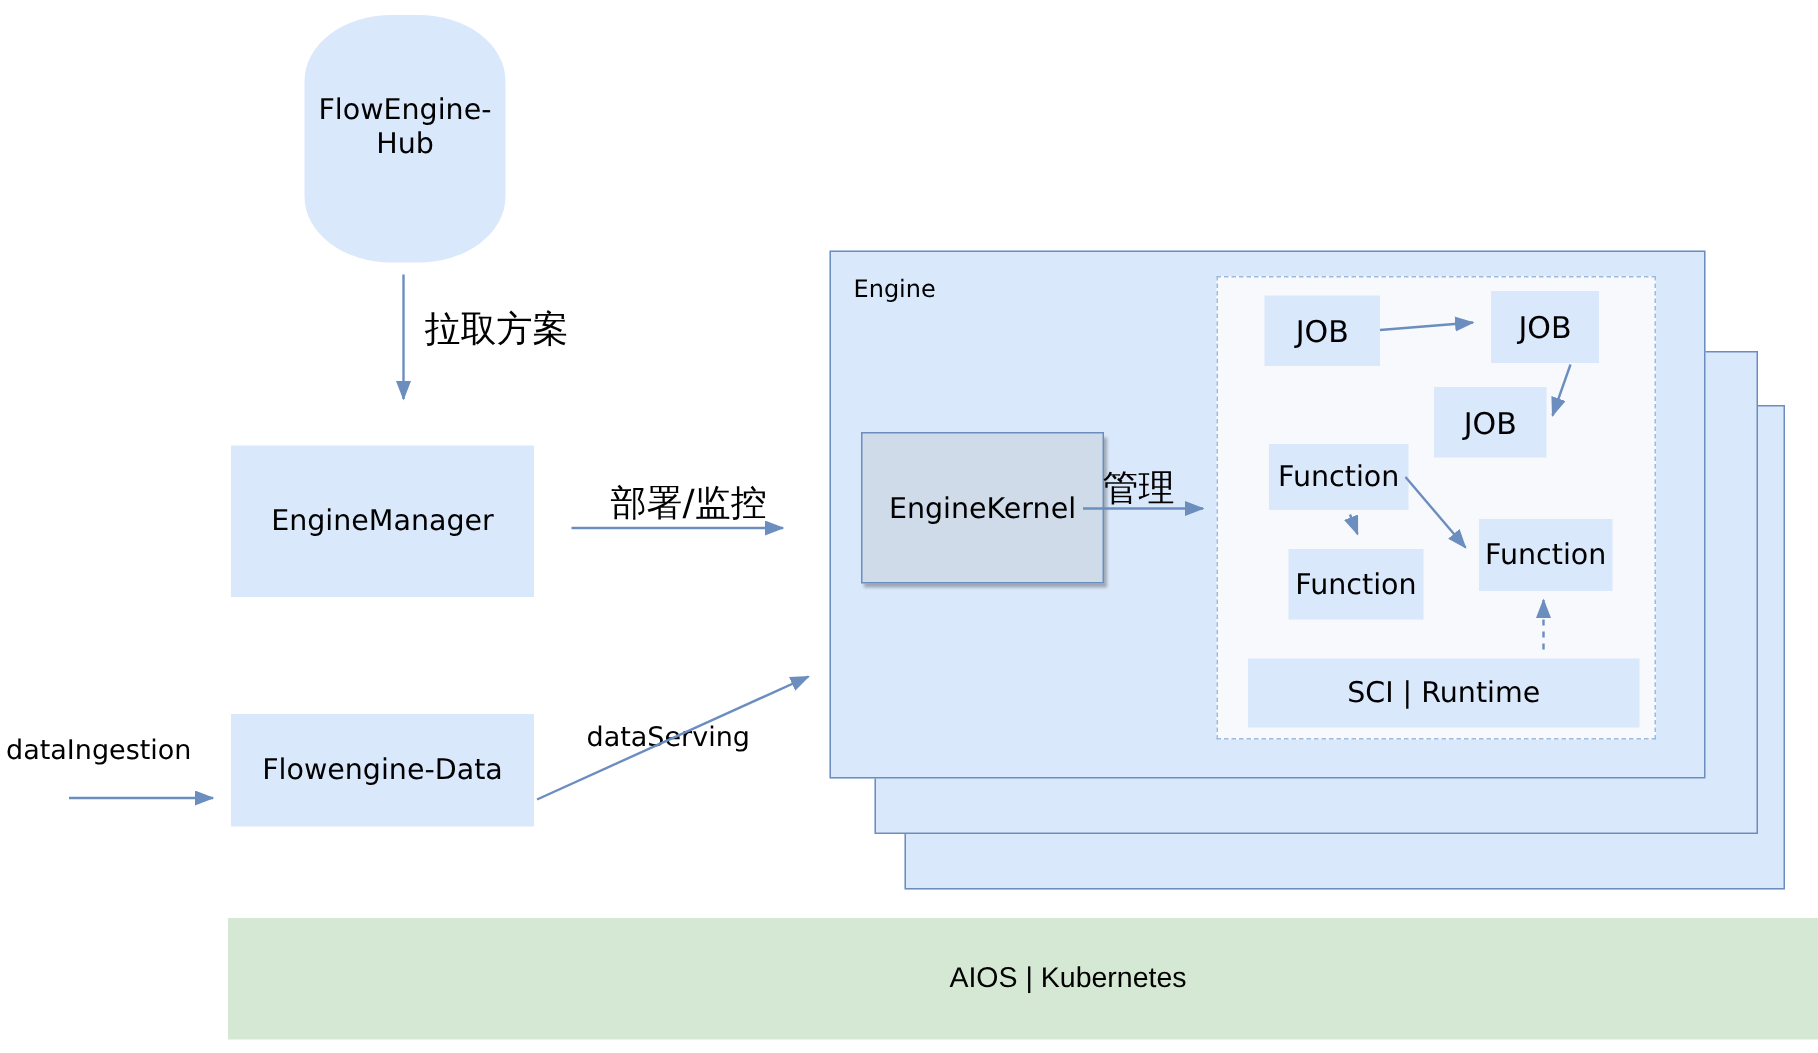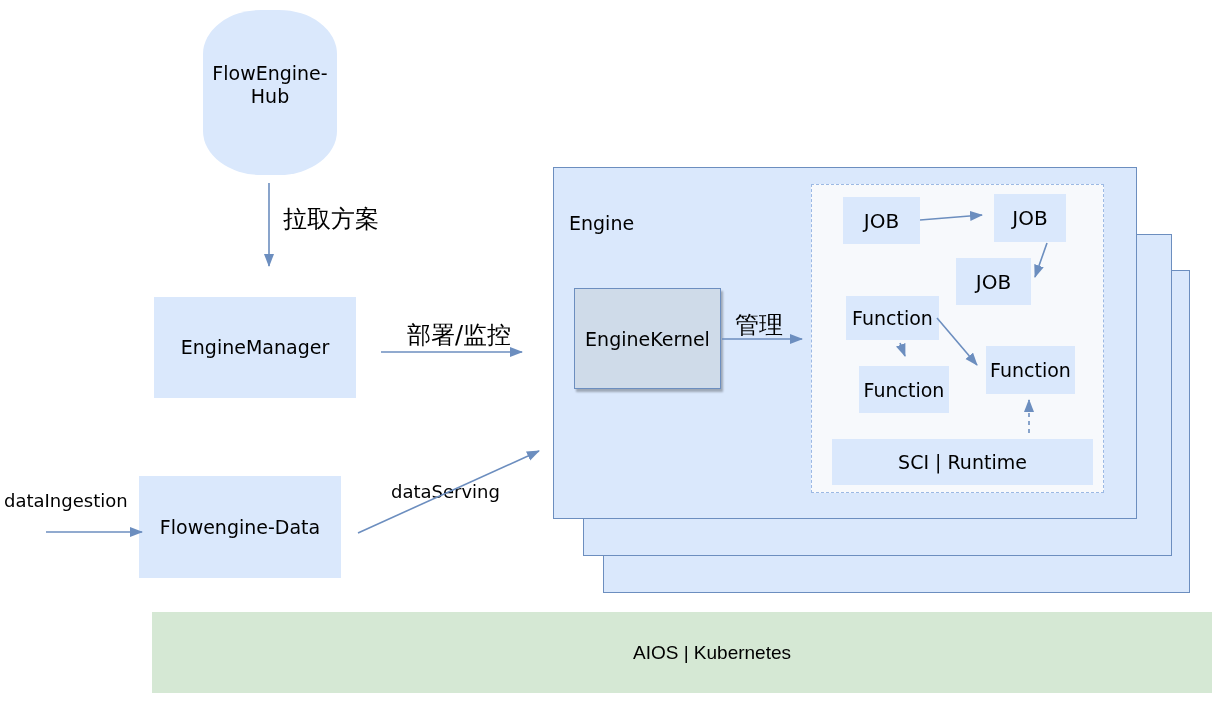--- a/index.html
+++ b/index.html
@@ -40,29 +40,28 @@
   .engine {
     position: absolute;
     background: var(--node-fill, #dae8fc);
     border: 1.6px solid var(--node-border, #6c8ebf);
   }
 
   .engine-title {
     position: absolute;
     left: 15px;
     top: 15px;
-    font-size: 19px;
-    margin-top: 29px;
+    font-size: 16px;
   }
 
   .kernel {
     position: absolute;
     left: 20px;
     top: 120px;
-    width: 147px;
+    width: 162px;
     height: 101px;
     background: var(--kernel-fill, #cfdbe9);
     border: 1.6px solid var(--node-border, #6c8ebf);
     box-shadow: 2px 3px 2px rgba(0,0,0,0.28);
     display: flex;
     align-items: center;
     justify-content: center;
     font-size: 19px;
   }
 
@@ -127,21 +126,21 @@
     <div>
       <div>FlowEngine-</div>
       <div>Hub</div>
     </div>
   </div>
 
   <div class="node" style="left:154px; top:297px; width:202px; height:101px;">
     <span>EngineManager</span>
   </div>
 
-  <div class="node" style="left:139px; top:476px; width:202px; height:102px;">
+  <div class="node" style="left:154px; top:476px; width:202px; height:75px;">
     <span>Flowengine-Data</span>
   </div>
 
   <div class="stackbox" style="left:603px; top:270px; width:587px; height:323px;"></div>
   <div class="stackbox" style="left:583px; top:234px; width:589px; height:322px;"></div>
 
   <div class="engine" style="left:553px; top:167px; width:584px; height:352px;">
     <div class="engine-title">Engine</div>
 
     <div class="kernel">

